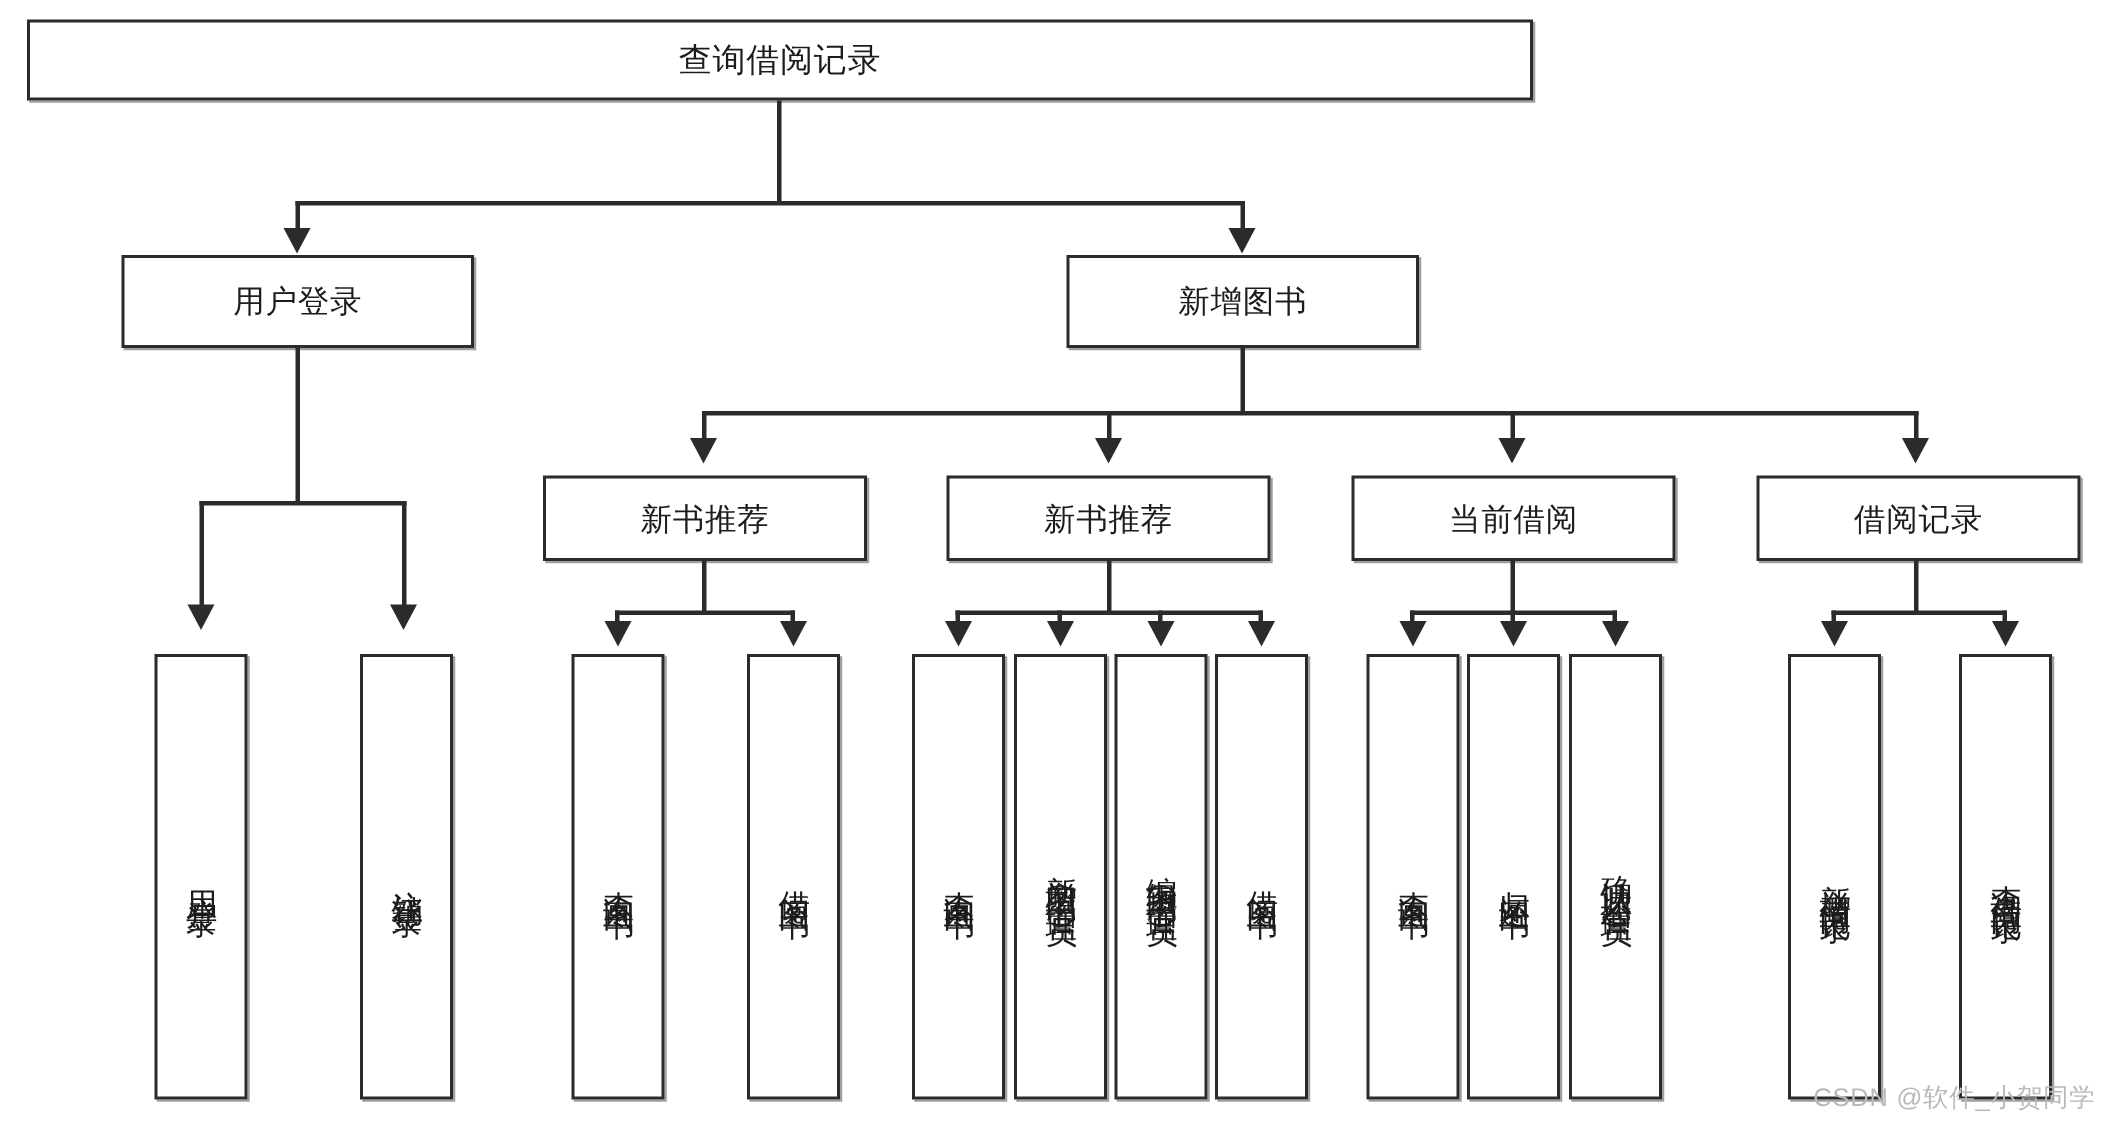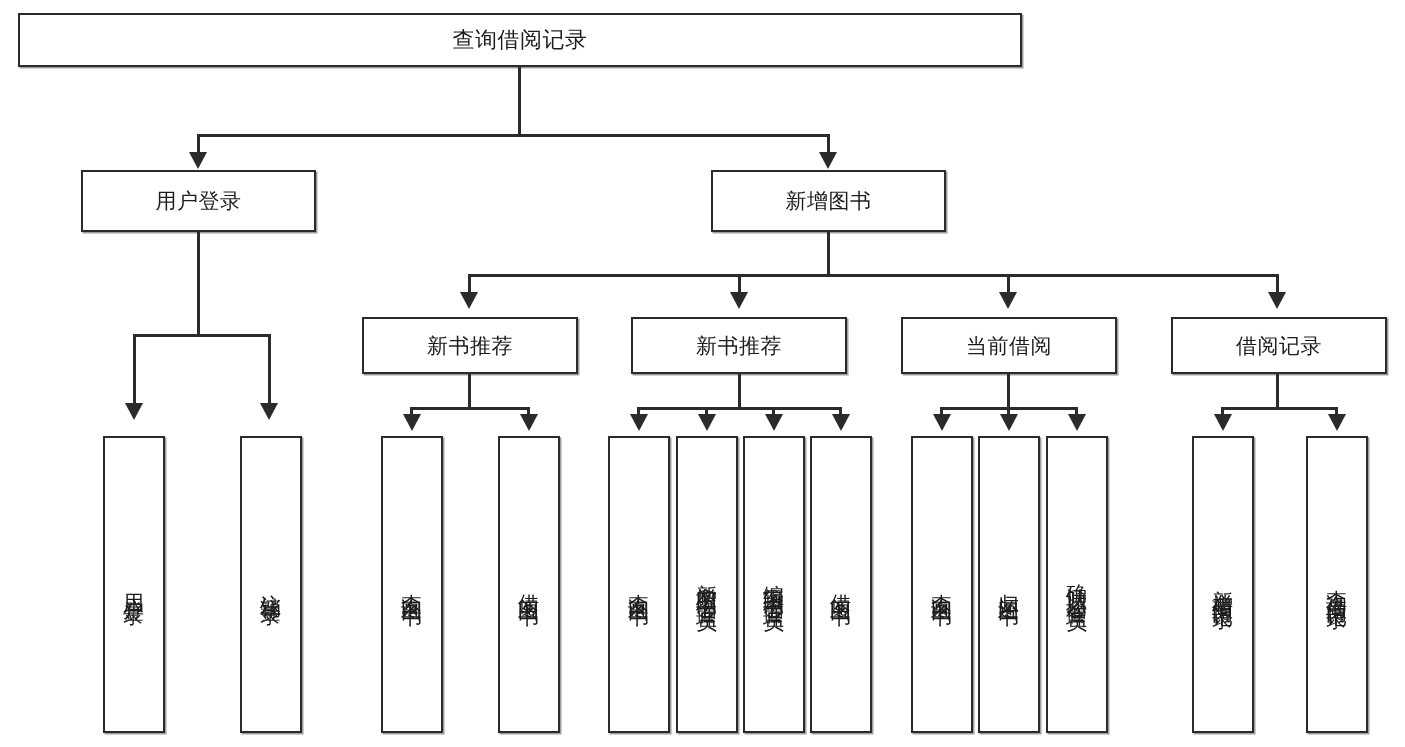--- a/index.html
+++ b/index.html
@@ -205,14 +205,15 @@
     <span class="vlabel">确认归还（管理员）</span>
   </div>
 
   <div class="node vert" style="left:1192px; top:436px; width:62px; height:297px;">
     <span class="vlabel">新增借阅记录</span>
   </div>
   <div class="node vert" style="left:1306px; top:436px; width:62px; height:297px;">
     <span class="vlabel">查询借阅记录</span>
   </div>
 
+  <div id="watermark">CSDN @软件_小贺同学</div>
 
 </div>
 
 </body></html>

